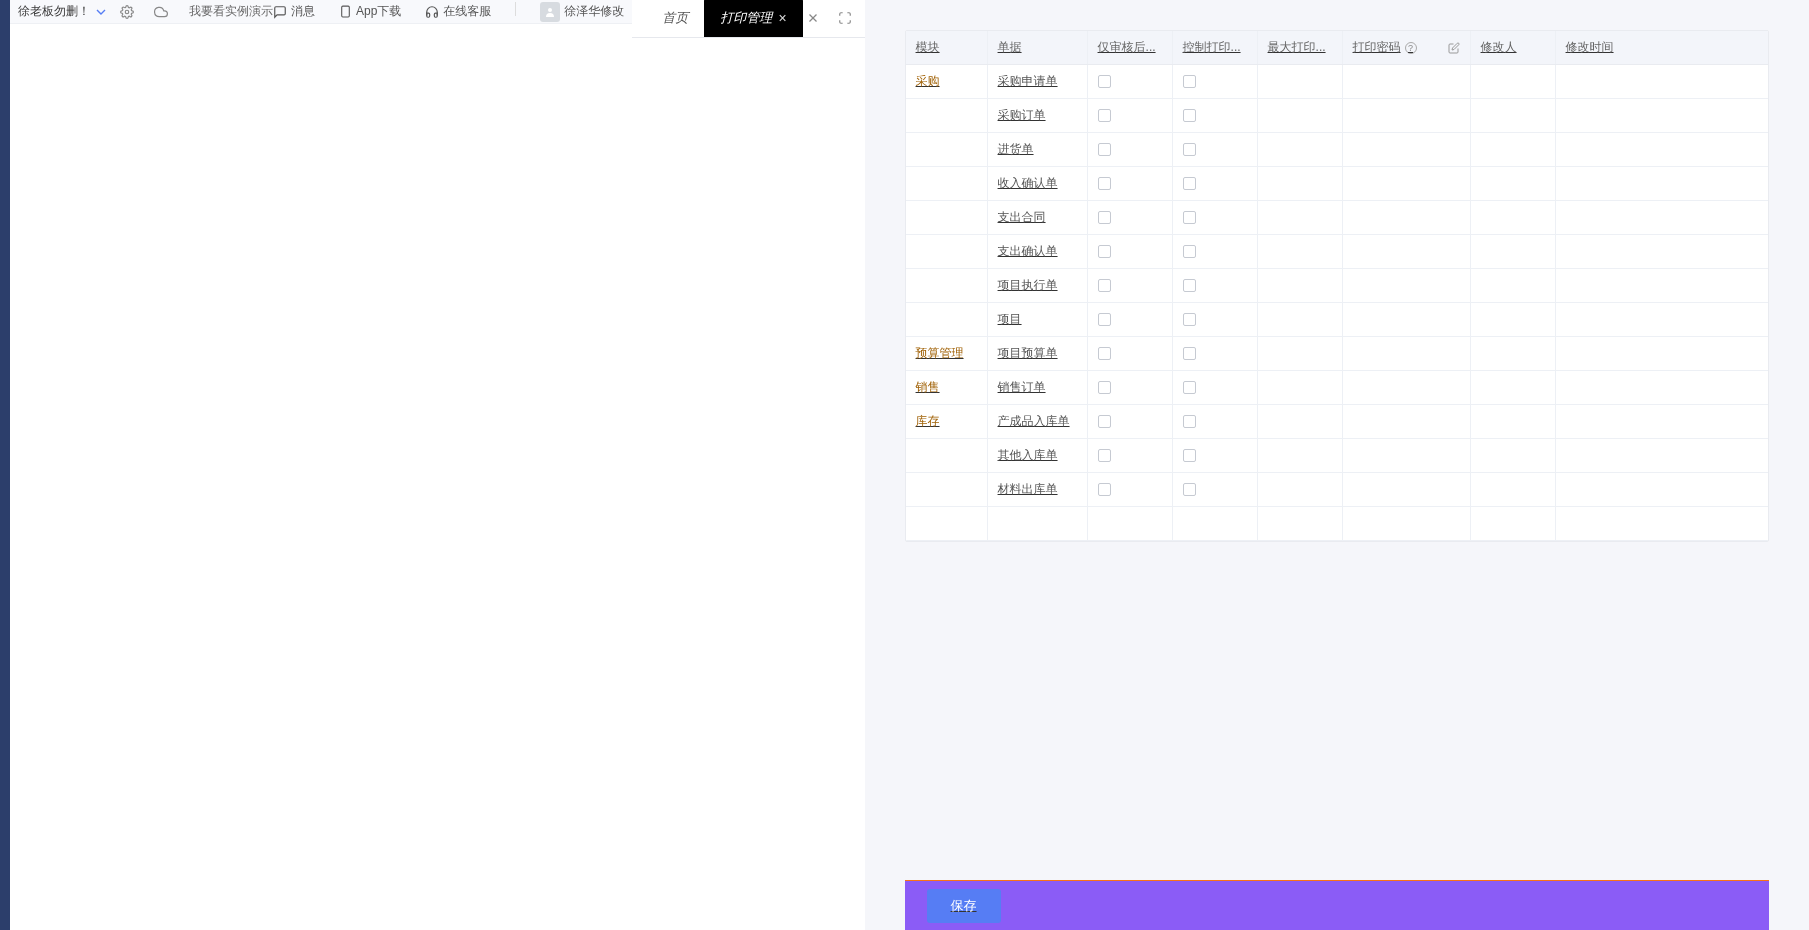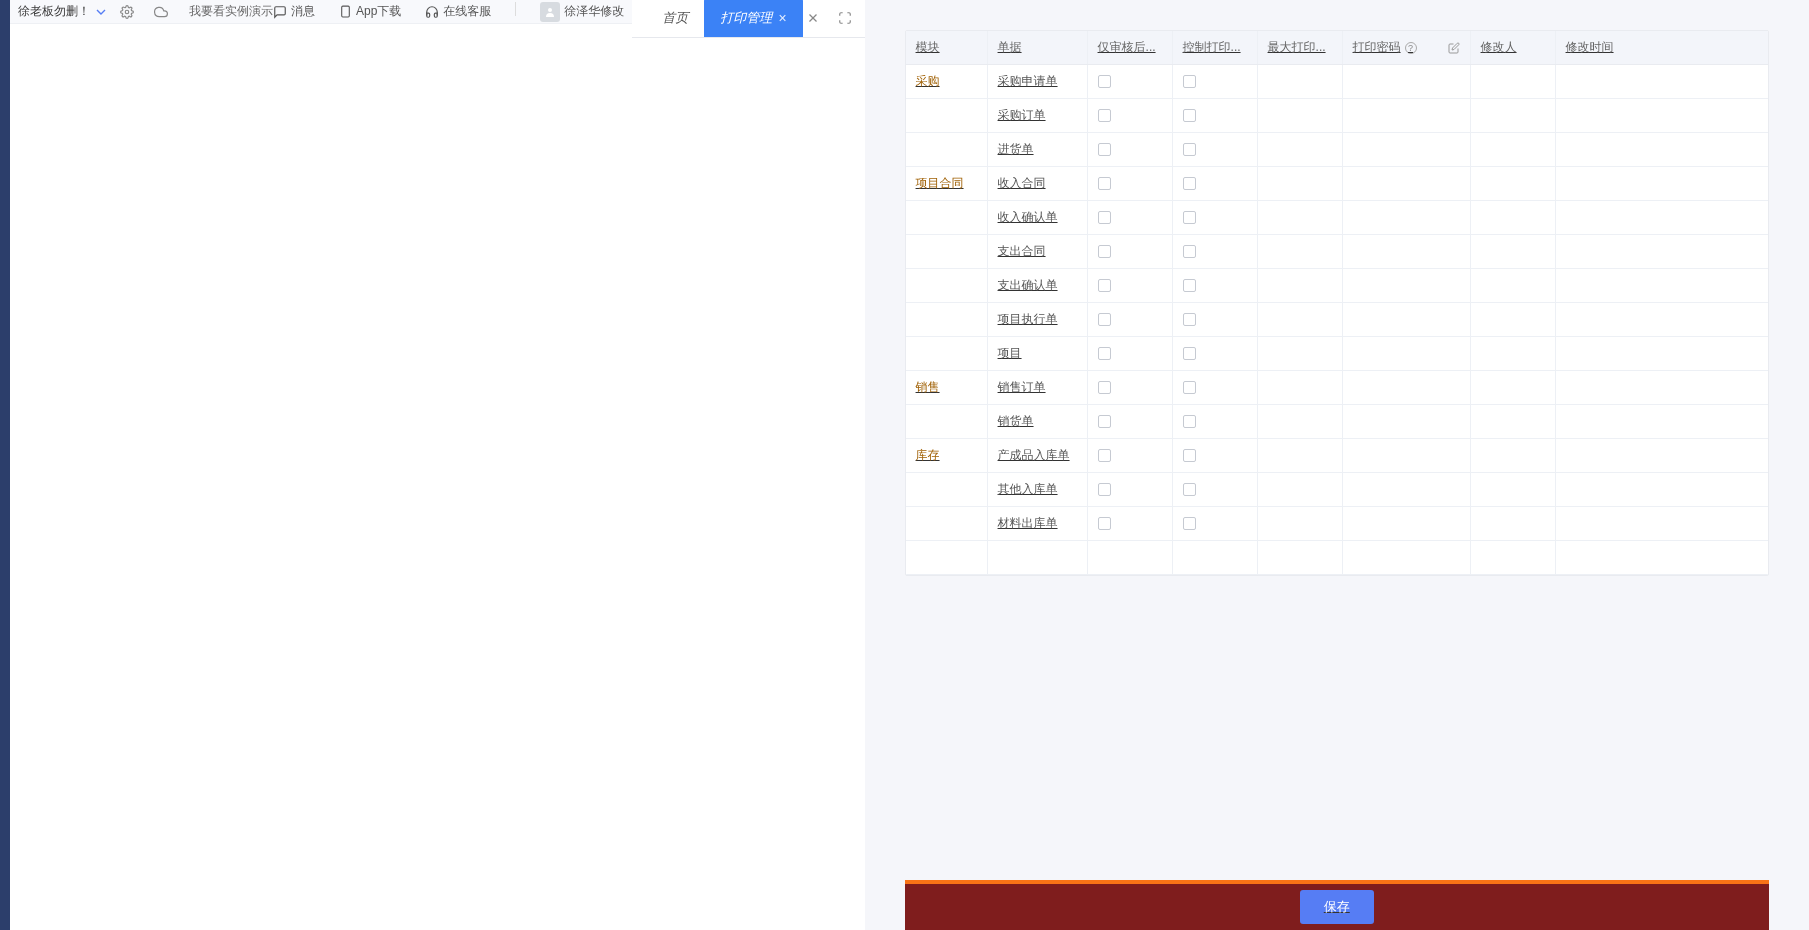--- a/index.html
+++ b/index.html
@@ -18,21 +18,21 @@
 .demo-link { display: flex; align-items: center; gap: 21px; color: #666; cursor: pointer; margin-left: 6px; }
 .topbar-right { margin-left: auto; display: flex; gap: 24px; color: #555; }
 .tb-item { display: flex; align-items: center; gap: 4px; cursor: pointer; position: relative; }
 .tb-item .badge { position: absolute; top: -6px; right: -10px; background: #ff4d4f; color: #fff; font-size: 9px; padding: 0 3px; border-radius: 6px; line-height: 11px; }
 .avatar { width: 20px; height: 20px; background: #d7dbe0; border-radius: 3px; display: flex; align-items: center; justify-content: center; }
 .divider-v { width: 1px; height: 14px; background: #ddd; }
 
 
 .tabbar { height: 38px; display: flex; align-items: flex-end; background: #fff; border-bottom: 1px solid #e6e8ed; padding-left: 14px; position: relative; }
 .tab { padding: 0 16px; height: 38px; display: flex; align-items: center; gap: 6px; font-size: 13px; color: #555; cursor: pointer; font-style: italic; }
-.tab.active { background: #3b82f6; color: #fff; border-radius: 2px 2px 0 0; }
+.tab.active { background: #000000; color: #fff; border-radius: 2px 2px 0 0; }
 .tab-close { font-size: 14px; line-height: 1; cursor: pointer; opacity: .85; }
 .tabbar-right { margin-left: auto; display: flex; align-items: center; gap: 12px; padding-right: 10px; height: 38px; color: #888; }
 .icon-btn { cursor: pointer; display: flex; align-items: center; justify-content: center; width: 20px; height: 20px; }
 
 
 .content { flex: 1; background: #f5f6fa; padding: 30px 40px 0 40px; overflow: hidden; display: flex; flex-direction: column; text-decoration: underline; }
 .table-wrap { background: #fff; border: 1px solid #e9ebf0; border-radius: 2px; overflow: hidden; }
 .thead { display: flex; background: #f3f5fa; border-bottom: 1px solid #e9ebf0; font-size: 12px; color: #666; height: 34px; align-items: center; }
 .th, .td { padding: 0 10px; border-right: 1px solid #edf0f5; height: 100%; display: flex; align-items: center; overflow: hidden; white-space: nowrap; text-overflow: ellipsis; }
 .th:last-child, .td:last-child { border-right: none; }
@@ -50,21 +50,21 @@
 
 .tbody { max-height: 516px; overflow-y: auto; }
 .tbody::-webkit-scrollbar { width: 8px; }
 .tbody::-webkit-scrollbar-thumb { background: #cfd3db; border-radius: 4px; }
 .tbody::-webkit-scrollbar-track { background: transparent; }
 .tr { display: flex; border-bottom: 1px solid #edf0f5; height: 34px; font-size: 12px; color: #555; }
 .tr .td.col-module { color: #a16207; }
 .checkbox { width: 13px; height: 13px; border: 1px solid #c6cad2; border-radius: 2px; cursor: pointer; background: #fff; }
 
 
-.footer { height: 50px; margin-top: auto; background: #7f1d1d; border-top: 4px solid #f97316; display: flex; align-items: center; justify-content: center; padding: 0 22px; }
+.footer { height: 50px; margin-top: auto; background: #8b5cf6; border-top: 1px solid #f97316; display: flex; align-items: center; justify-content: flex-start; padding: 0 22px; }
 .save-btn { background: #567df4; color: #fff; border: none; border-radius: 3px; padding: 8px 24px; font-size: 13px; cursor: pointer; }
 
 svg { display: block; }
 </style>
 </head>
 <body>
 
 <div class="app">
   <div class="sidebar-edge"></div>
   <div class="main">
@@ -204,34 +204,20 @@
               </div>
               <div class="td col-chk2">
                 <div class="checkbox"></div>
               </div>
               <div class="td col-max"></div>
               <div class="td col-pwd"></div>
               <div class="td col-moduser"></div>
               <div class="td col-modtime"></div>
             </div>
             <div class="tr">
-              <div class="td col-module">项目合同</div>
-              <div class="td col-doc">收入合同</div>
-              <div class="td col-chk1">
-                <div class="checkbox"></div>
-              </div>
-              <div class="td col-chk2">
-                <div class="checkbox"></div>
-              </div>
-              <div class="td col-max"></div>
-              <div class="td col-pwd"></div>
-              <div class="td col-moduser"></div>
-              <div class="td col-modtime"></div>
-            </div>
-            <div class="tr">
               <div class="td col-module"></div>
               <div class="td col-doc">收入确认单</div>
               <div class="td col-chk1">
                 <div class="checkbox"></div>
               </div>
               <div class="td col-chk2">
                 <div class="checkbox"></div>
               </div>
               <div class="td col-max"></div>
               <div class="td col-pwd"></div>
@@ -276,48 +262,48 @@
                 <div class="checkbox"></div>
               </div>
               <div class="td col-max"></div>
               <div class="td col-pwd"></div>
               <div class="td col-moduser"></div>
               <div class="td col-modtime"></div>
             </div>
             <div class="tr">
               <div class="td col-module"></div>
               <div class="td col-doc">项目</div>
+              <div class="td col-chk1">
+                <div class="checkbox"></div>
+              </div>
+              <div class="td col-chk2">
+                <div class="checkbox"></div>
+              </div>
+              <div class="td col-max"></div>
+              <div class="td col-pwd"></div>
+              <div class="td col-moduser"></div>
+              <div class="td col-modtime"></div>
+            </div>
+            <div class="tr">
+              <div class="td col-module">预算管理</div>
+              <div class="td col-doc">项目预算单</div>
               <div class="td col-chk1">
                 <div class="checkbox"></div>
               </div>
               <div class="td col-chk2">
                 <div class="checkbox"></div>
               </div>
               <div class="td col-max"></div>
               <div class="td col-pwd"></div>
               <div class="td col-moduser"></div>
               <div class="td col-modtime"></div>
             </div>
             <div class="tr">
               <div class="td col-module">销售</div>
               <div class="td col-doc">销售订单</div>
-              <div class="td col-chk1">
-                <div class="checkbox"></div>
-              </div>
-              <div class="td col-chk2">
-                <div class="checkbox"></div>
-              </div>
-              <div class="td col-max"></div>
-              <div class="td col-pwd"></div>
-              <div class="td col-moduser"></div>
-              <div class="td col-modtime"></div>
-            </div>
-            <div class="tr">
-              <div class="td col-module"></div>
-              <div class="td col-doc">销货单</div>
               <div class="td col-chk1">
                 <div class="checkbox"></div>
               </div>
               <div class="td col-chk2">
                 <div class="checkbox"></div>
               </div>
               <div class="td col-max"></div>
               <div class="td col-pwd"></div>
               <div class="td col-moduser"></div>
               <div class="td col-modtime"></div>

